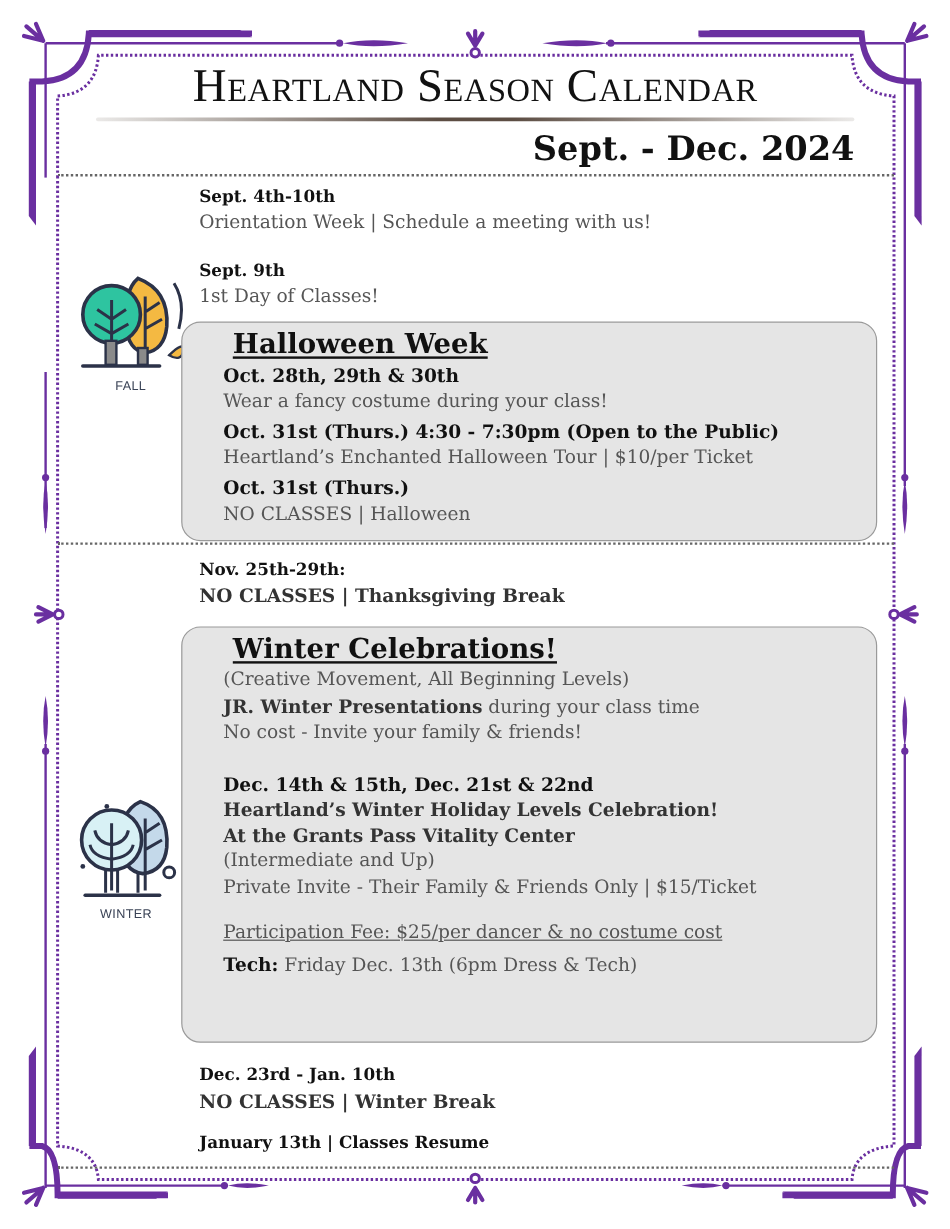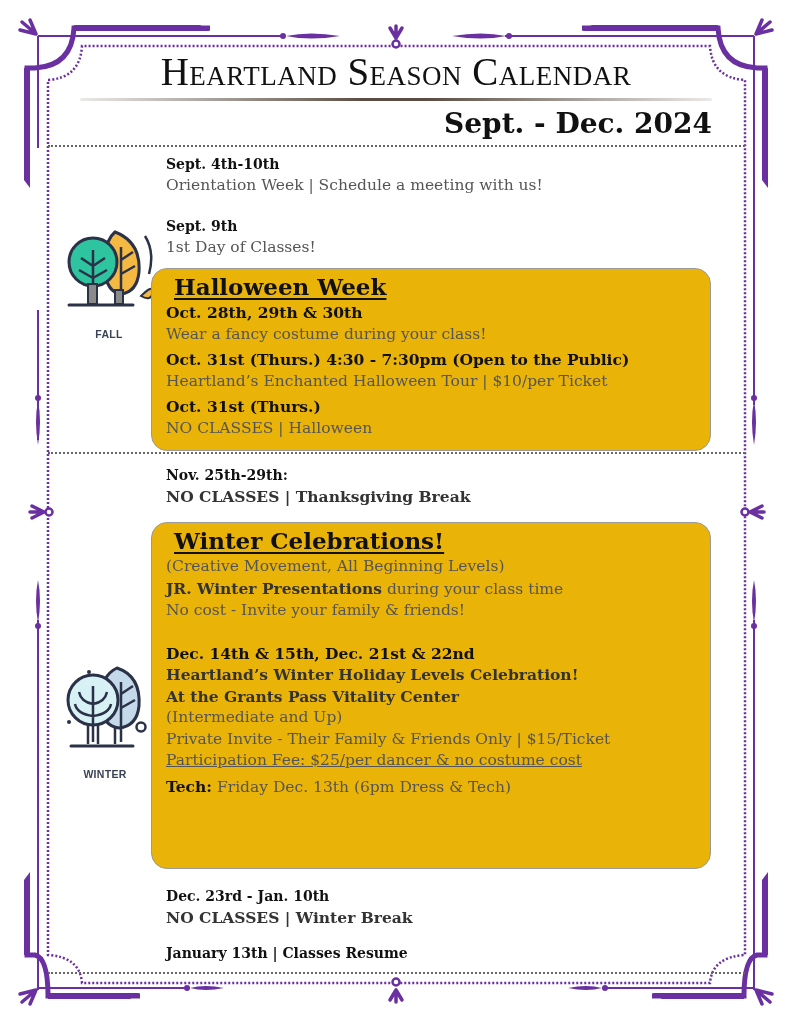--- a/index.html
+++ b/index.html
@@ -17,35 +17,35 @@
   }
   .subtitle {
     position:absolute; left:80px; top:104px; width:632px; text-align:right;
     font-family:"DejaVu Serif", serif; font-weight:bold; font-size:28px; color:#111; line-height:40px;
   }
   .hdash { position:absolute; height:0; border-top:2px dotted #666; }
   .entry { position:absolute; left:166px; font-size:15.5px; line-height:21px; color:#555; }
   .entry .d { font-weight:bold; color:#111; font-size:14px; }
   .entry .t { color:#555; }
   .box {
-    position:absolute; border:1.5px solid #9a9a9a; border-radius:16px; background:#eab308;
+    position:absolute; border:1.5px solid #9a9a9a; border-radius:16px; background:#e5e5e5;padding-left:20px;
   }
   .box-title {
     font-weight:bold; font-size:23px; color:#111; text-decoration:underline; text-underline-offset:3px;
     line-height:30px; margin-left:22px; margin-top:3px;
   }
   .box .line { font-size:15.5px; line-height:21.5px; color:#555; margin-left:14px; white-space:nowrap; }
   .box .line.b { font-weight:bold; color:#111; }
   .box .line.bg { font-weight:bold; color:#333; }
   .box .gap { height:4px; }
   .box .biggap { height:21px; }
-  .u { text-decoration:underline; }
+  .u { text-decoration:underline;margin-top:17px; }
   .k { font-weight:bold; color:#111; }
   .icon-wrap { position:absolute; text-align:center; }
-  .icon-label { font-family:"Liberation Sans", sans-serif; font-weight:bold; font-size:10.5px; color:#3a4356; letter-spacing:0.3px;margin-top:12px; }
+  .icon-label { font-family:"Liberation Sans", sans-serif; font-weight:normal; font-size:10.5px; color:#3a4356; letter-spacing:0.3px; }
 </style>
 </head>
 <body>
 
 <svg class="frame" viewBox="0 0 792 1024" xmlns="http://www.w3.org/2000/svg">
   <g fill="none" stroke="#6a2fa0">
 
     <line x1="38" y1="36" x2="38" y2="148" stroke-width="2"></line>
     <line x1="38" y1="310" x2="38" y2="440" stroke-width="2"></line>
     <line x1="38" y1="620" x2="38" y2="990" stroke-width="2"></line>

